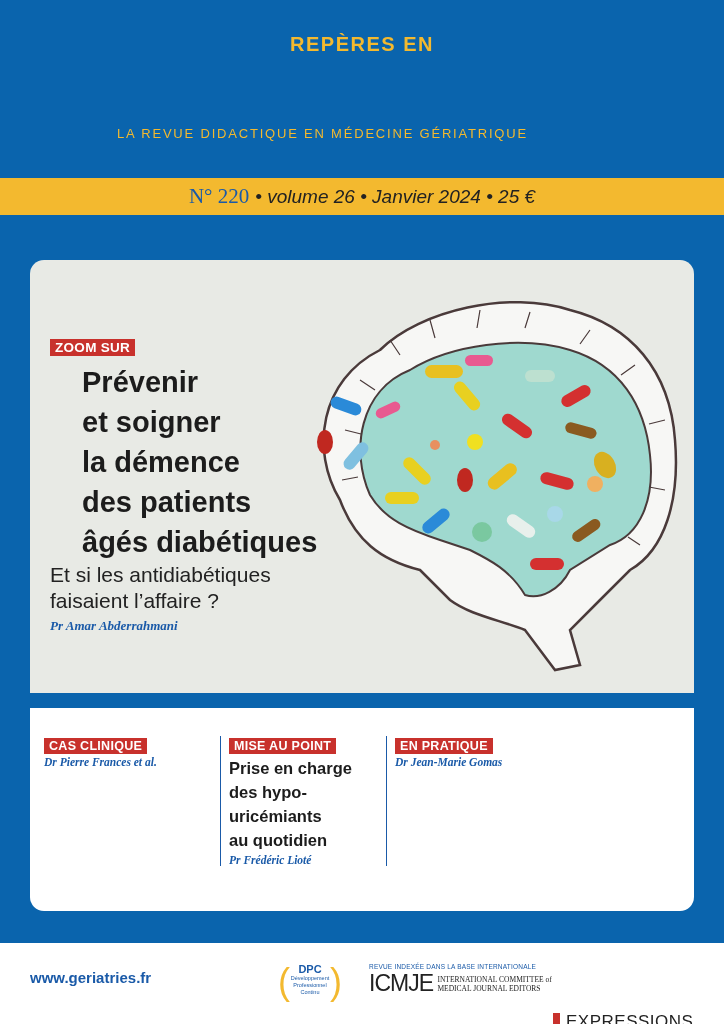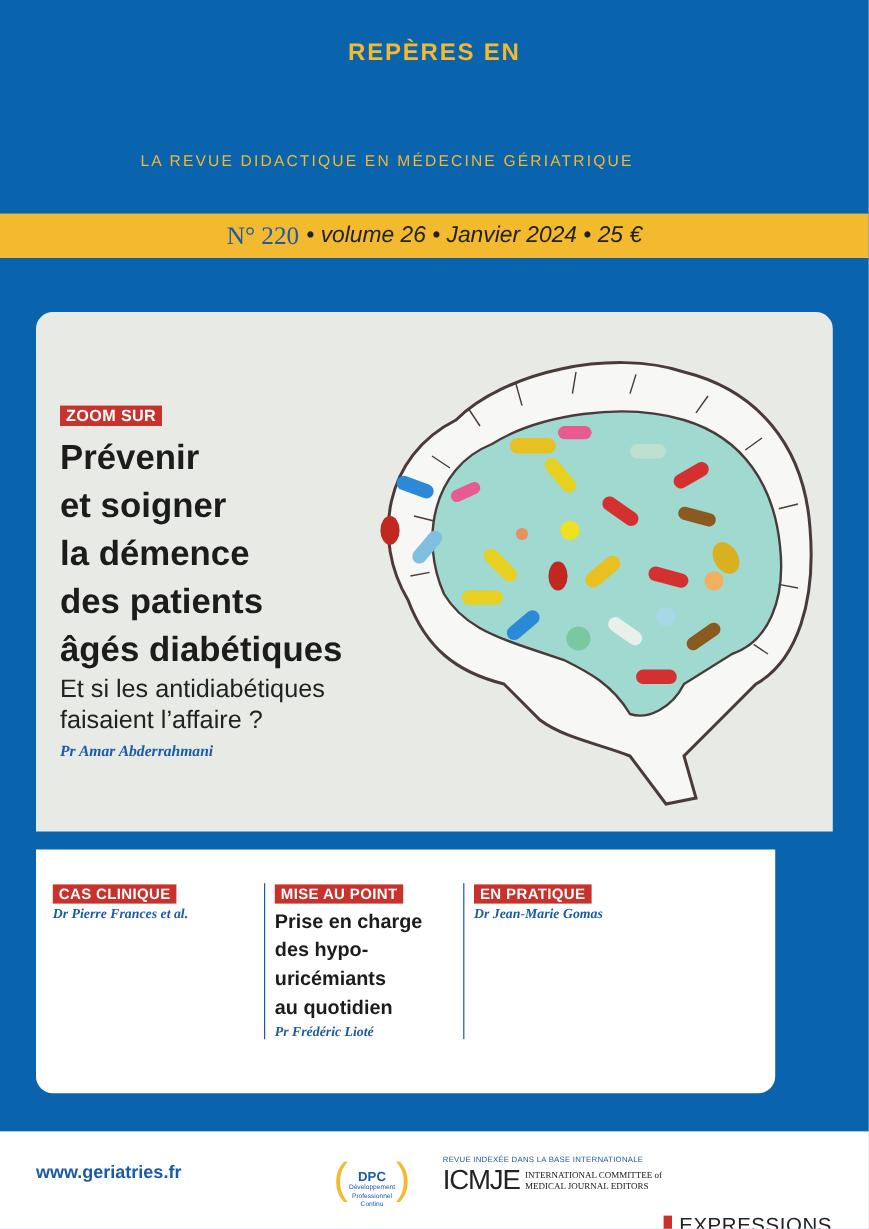--- a/index.html
+++ b/index.html
@@ -9,35 +9,35 @@
   .kicker { position:absolute; top:33px; left:0; width:724px; text-align:center; color:#f3b92f; font-weight:bold; font-size:20px; letter-spacing:1.5px; }
   .title { position:absolute; top:52px; left:0; width:724px; text-align:center; color:#ffffff; font-size:74px; font-weight:normal; letter-spacing:3px; line-height:74px; }
   .tagline { position:absolute; top:126px; left:0; width:645px; text-align:center; color:#f3b92f; font-size:13px; letter-spacing:1.8px; }
   .issue-band { position:absolute; left:0; top:178px; width:724px; height:37px; background:#f3b92f; display:flex; align-items:center; justify-content:center; font-size:19px; color:#222; }
   .issue-no { font-family:"Liberation Serif", serif; color:#1a5aa8; font-size:21px; margin-right:6px; }
   .issue-rest { font-style:italic; }
   .feature { position:absolute; left:30px; top:260px; width:664px; height:433px; background:#e8eae5; border-radius:14px 14px 0 0; overflow:hidden; }
   .brain { position:absolute; left:240px; top:10px; width:420px; height:420px; }
   .feat-text { position:absolute; left:20px; top:78px; width:340px; }
   .tag { display:inline-block; background:#c8312c; color:#fff; font-weight:bold; font-size:13.5px; padding:1px 5px; letter-spacing:0.3px; }
-  .headline { font-weight:bold; font-size:29px; line-height:40px; color:#1c1c1c; margin-top:6px; white-space:pre-line; }
+  .headline { font-weight:bold; font-size:29px; line-height:40px; color:#1c1c1c; margin-top:6px; white-space:pre-line;margin-left:32px; }
   .subhead { font-size:21px; line-height:26px; color:#222; white-space:pre-line; }
   .author { font-family:"Liberation Serif", serif; font-style:italic; font-weight:bold; color:#1a5aa8; font-size:13px; margin-top:4px; }
-  .bottom-card { position:absolute; left:30px; top:708px; width:616px; height:203px; background:#ffffff; border-radius:0 0 14px 14px; display:flex; padding:28px 0 0 14px; }
+  .bottom-card { position:absolute; left:30px; top:708px; width:664px; height:203px; background:#ffffff; border-radius:0 0 14px 14px; display:flex; padding:28px 0 0 14px; }
   .col { width:166px; padding:0 8px 0 8px; border-left:1px solid #1a5aa8; height:130px; }
   .col:first-child { border-left:none; padding-left:0; width:176px; }
   .col .tag { font-size:12.5px; }
   .col-title { font-weight:bold; font-size:16.5px; line-height:24px; color:#1c1c1c; margin-top:2px; white-space:pre-line; }
   .col-sub { font-size:16.5px; line-height:22px; color:#222; }
   .col-author { font-family:"Liberation Serif", serif; font-style:italic; font-weight:bold; color:#1a5aa8; font-size:11.5px; margin-top:2px; }
   .footer { position:absolute; left:0; top:943px; width:724px; height:81px; background:#fff; }
   .url { position:absolute; left:30px; top:26px; color:#1a5aa8; font-size:15px; font-weight:bold; }
   .dpc { position:absolute; left:280px; top:18px; width:60px; height:44px; text-align:center; }
   .dpc .paren { position:absolute; top:2px; color:#f3b92f; font-size:36px; line-height:38px; }
-  .dpc .t1 { font-weight:bold; color:#1a5aa8; font-size:11px; margin-top:14px; }
+  .dpc .t1 { font-weight:bold; color:#1a5aa8; font-size:11px; margin-top:2px; }
   .dpc .t2 { font-size:5.5px; color:#1a5aa8; line-height:7px; }
   .icmje { position:absolute; left:369px; top:20px; }
   .icmje .small { font-size:6.5px; color:#1a5aa8; letter-spacing:0.2px; }
   .icmje .big { font-size:23px; color:#222; font-weight:normal; display:inline-block; vertical-align:middle; letter-spacing:-1px; }
   .icmje .full { display:inline-block; vertical-align:middle; font-family:"Liberation Serif", serif; font-size:7.5px; color:#222; line-height:9px; }
   .expr { position:absolute; left:553px; top:22px; border-left:7px solid #c8312c; padding-left:6px; color:#222; font-size:17px; line-height:18px; letter-spacing:0.5px;margin-top:48px; }
 </style>
 </head>
 <body>
 

